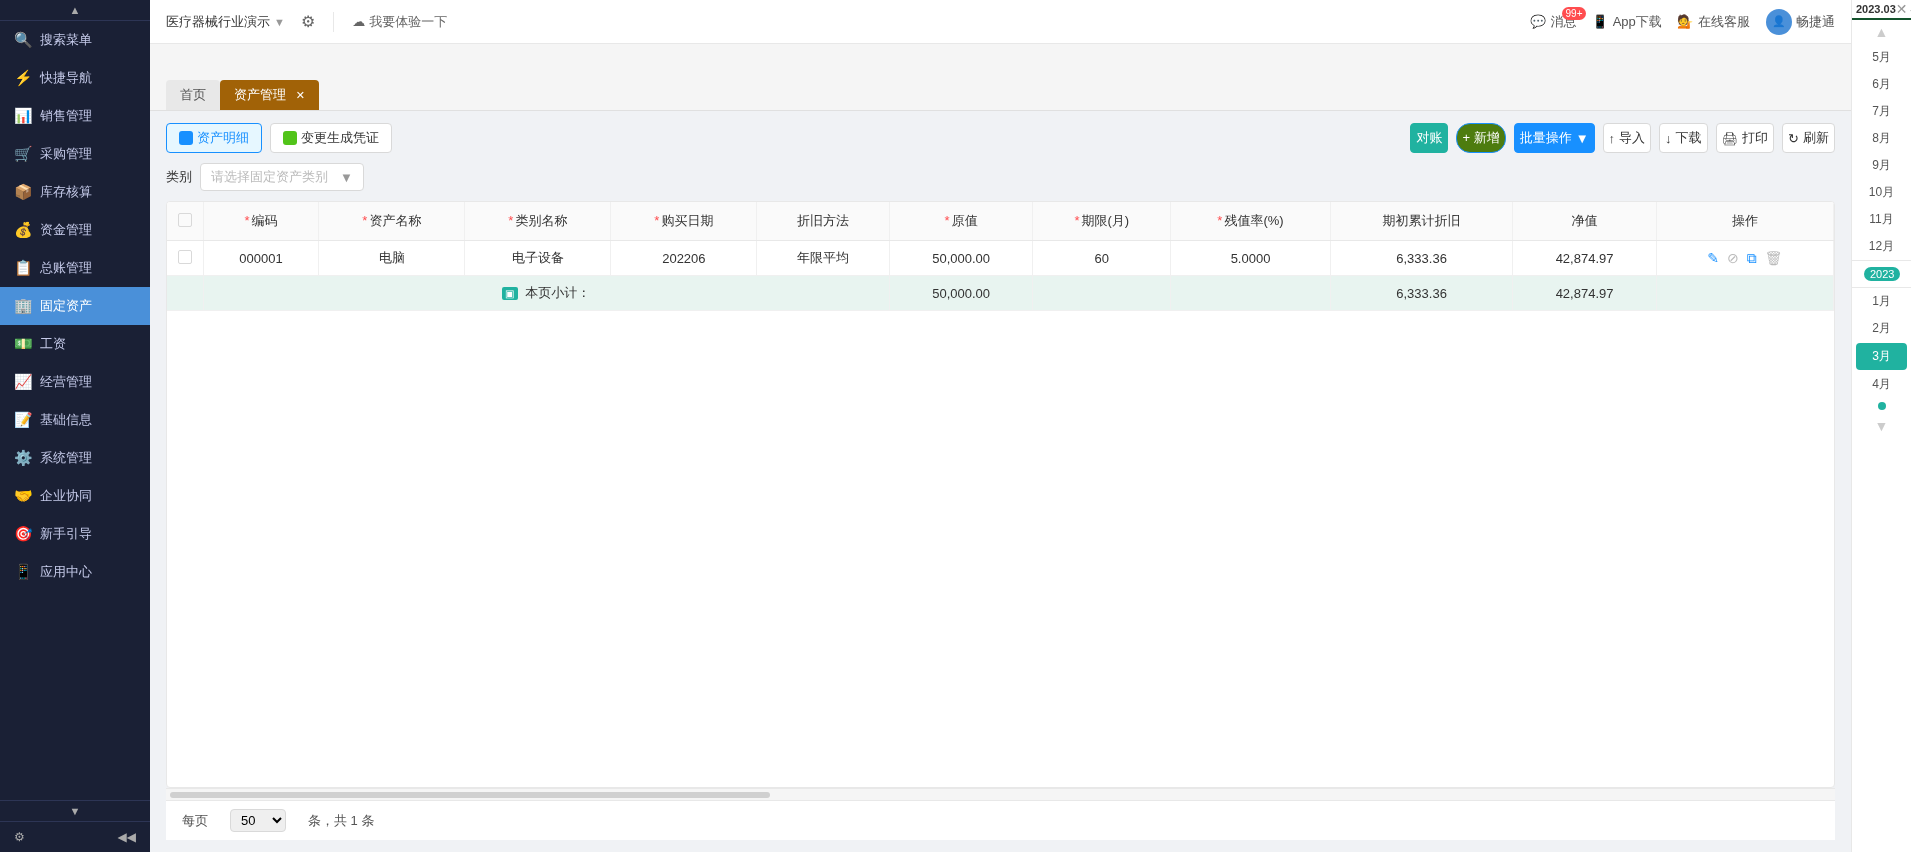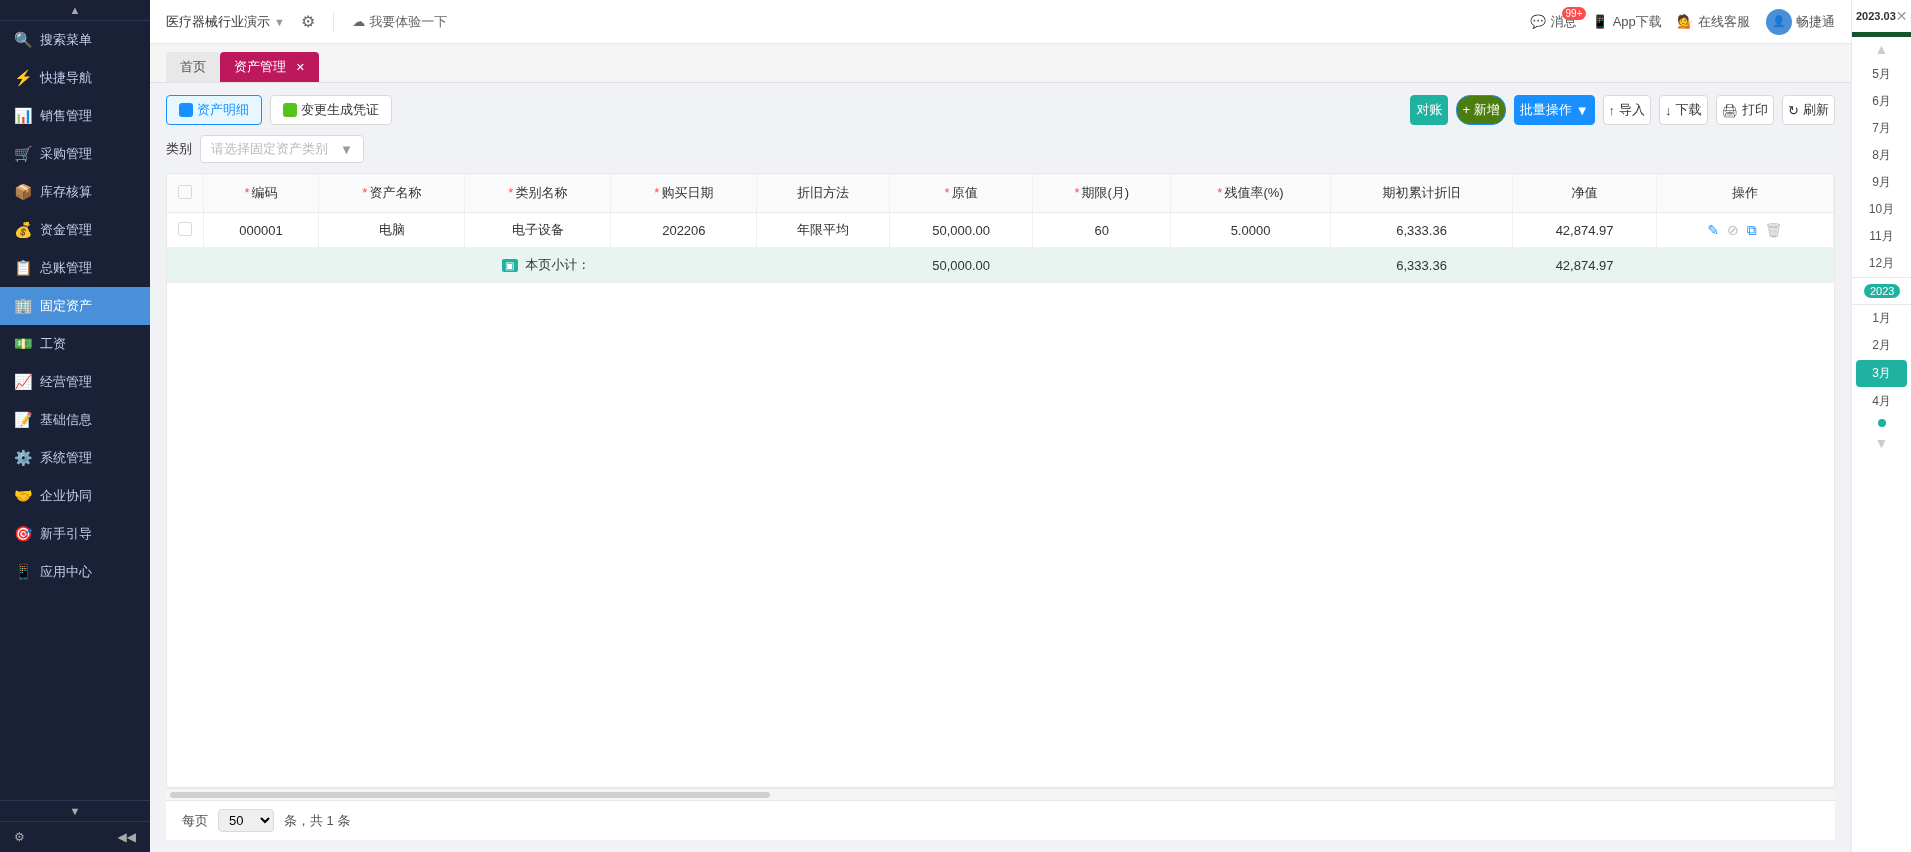--- a/index.html
+++ b/index.html
@@ -86,21 +86,21 @@
       background: #f5f5f5;
       padding: 8px 16px 0;
       display: flex; align-items: flex-end; 
       border-bottom: 1px solid #e0e0e0;
     }
     .tab {
       padding: 6px 14px; border-radius: 4px 4px 0 0;
       font-size: 13px; cursor: pointer; color: #555;
       background: #e8e8e8;
     }
-    .tab.active { background: #be185d; color: #fff; }
+    .tab.active { background: #a16207; color: #fff; margin-top: 28px; }
     .tab-close { margin-left: 6px; font-size: 11px; }
 
     
     .page-content {
       flex: 1; display: flex; flex-direction: column; padding: 12px 16px; overflow: hidden;
     }
 
     
     .toolbar {
       display: flex; align-items: center; gap: 8px; margin-bottom: 10px; flex-wrap: wrap;
@@ -155,21 +155,21 @@
     .checkbox { width: 14px; height: 14px; border: 1px solid #d9d9d9; border-radius: 2px; display: inline-block; }
     .action-icons { display: flex; align-items: center; gap: 8px; justify-content: center; }
     .action-icon { color: #1890ff; cursor: pointer; font-size: 14px; }
     .action-icon.gray { color: #bbb; }
 
     
     .subtotal-icon { background: #20b2a0; color: #fff; border-radius: 2px; font-size: 10px; padding: 1px 3px; margin-right: 4px; }
 
     
     .pagination {
-      display: flex; align-items: center; gap: 10px; padding: 8px 16px;
+      display: flex; align-items: center; gap: 22px; padding: 8px 16px;
       background: #fff; border-top: 1px solid #e8e8e8; font-size: 13px; color: #555;
     }
     .page-size-select {
       border: 1px solid #d9d9d9; border-radius: 4px; padding: 2px 6px; font-size: 13px;
     }
 
     
     .right-panel {
       width: 60px;
       background: #fff;
@@ -177,25 +177,25 @@
       display: flex;
       flex-direction: column;
       align-items: center;
       padding: 0;
       overflow: hidden;
       position: relative;
     }
     .right-panel-header {
       width: 100%;
       background: #fff;
-      border-bottom: 5px solid #14532d;
+      border-bottom: 2px solid #14532d;
       display: flex;
       align-items: center;
       justify-content: space-between;
-      padding: 8px 4px;
+      padding: 1px 4px;
       font-size: 11px;
     }
     .right-panel-title { font-size: 11px; color: #333; font-weight: bold; }
     .right-panel-close { cursor: pointer; color: #999; font-size: 14px; }
     .right-panel-expand { cursor: pointer; color: #999; font-size: 14px; }
     .year-section { width: 100%; text-align: center; }
     .year-badge {
       background: #20b2a0; color: #fff; border-radius: 10px;
       font-size: 11px; padding: 1px 6px; display: inline-block; margin: 2px auto;
     }

